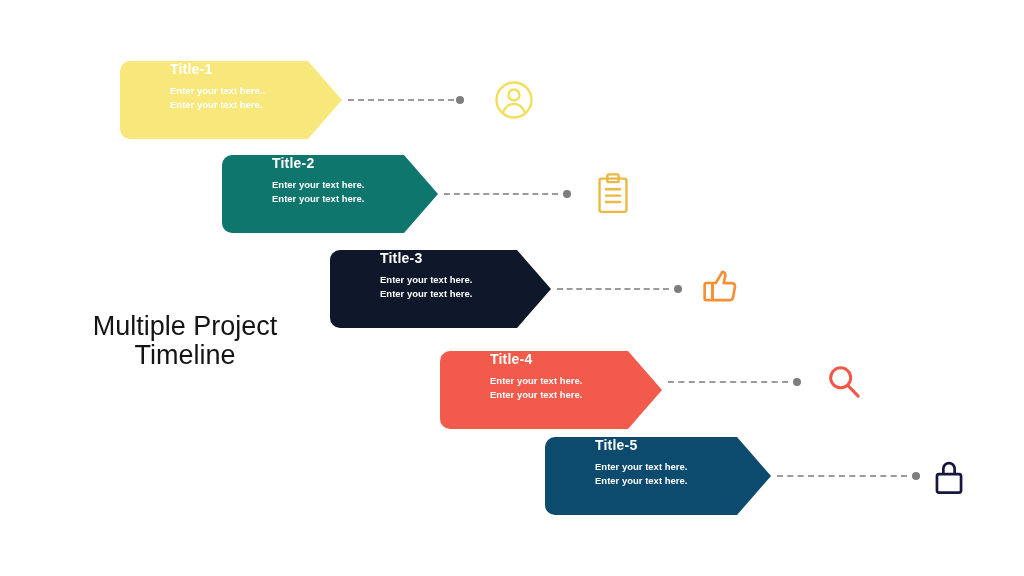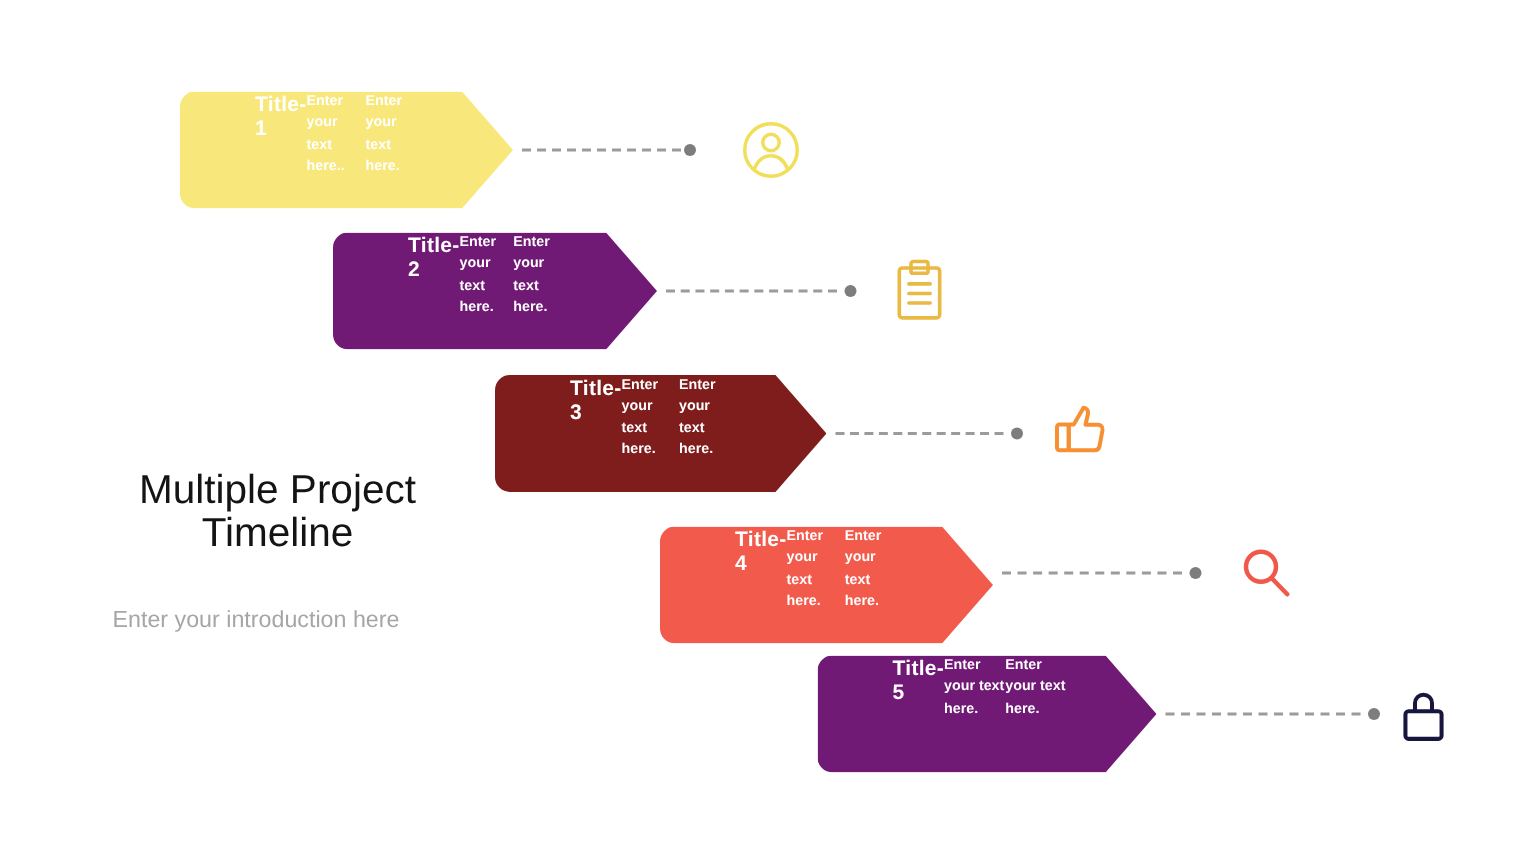--- a/index.html
+++ b/index.html
@@ -10,21 +10,21 @@
   .heading{
     position:absolute;left:50px;top:312px;width:270px;
     font-size:27px;line-height:29px;color:#141414;text-align:center;
   }
   .intro{
     position:absolute;left:75px;top:401px;width:230px;
     font-size:15.5px;line-height:25px;color:#a6a6a6;
   }
   .banner{
     position:absolute;height:78px;box-sizing:border-box;
-    display:flex;flex-direction:row;justify-content:flex-start;
+    display:flex;flex-direction:column;justify-content:flex-start;
     padding-left:50px;padding-right:60px;color:#ffffff;
     clip-path:polygon(0 0, calc(100% - 34px) 0, 100% 50%, calc(100% - 34px) 100%, 0 100%);
     border-radius:10px;
   }
   .banner .t{font-size:14px;font-weight:bold;margin-bottom:7px;letter-spacing:.2px;}
   .banner .b{font-size:9.5px;line-height:1.5;font-weight:bold;}
   .line{position:absolute;border-top:2px dashed currentColor;}
   .dot{position:absolute;width:8px;height:8px;border-radius:50%;}
   .icon{position:absolute;}
   .icon svg{width:100%;height:100%;display:block;}
@@ -56,61 +56,60 @@
 </head>
 <body>
 
 <div class="slide">
 
   <div class="heading">
     <div>Multiple Project Timeline</div>
   </div>
 
   <div class="intro">
-    <div>Enter your introduction here</div>
   </div>
 
   <div class="i1">
     <div class="banner" style="background-color: rgb(248, 232, 124);">
       <div class="t">Title-1</div>
       <div class="b">Enter your text here..</div>
       <div class="b">Enter your text here.</div>
     </div>
     <div class="line" style="color: rgb(155, 155, 155);"></div>
     <div class="dot" style="background-color: rgb(125, 125, 125);"></div>
     <div class="icon" style="color: rgb(241, 223, 92);">
       <svg viewBox="0 0 24 24" fill="none" stroke="currentColor" stroke-width="1.4" stroke-linecap="round">
         <circle cx="12" cy="12" r="10.5"></circle>
         <circle cx="12" cy="9" r="3.3"></circle>
         <path d="M5.4 19.5 C 7 15.6 9.4 14.3 12 14.3 C 14.6 14.3 17 15.6 18.6 19.5"></path>
       </svg>
     </div>
   </div>
 
   <div class="i2">
-    <div class="banner" style="background-color: #701a75;">
+    <div class="banner" style="background-color: #0f766e;">
       <div class="t">Title-2</div>
       <div class="b">Enter your text here.</div>
       <div class="b">Enter your text here.</div>
     </div>
     <div class="line" style="color: rgb(155, 155, 155);"></div>
     <div class="dot" style="background-color: rgb(125, 125, 125);"></div>
     <div class="icon" style="color: rgb(233, 185, 68);">
       <svg viewBox="0 0 24 30" fill="none" stroke="currentColor" stroke-width="1.7" stroke-linecap="round">
         <rect x="2.5" y="4.5" width="19" height="23.5" rx="1.5"></rect>
         <rect x="8" y="1.5" width="8" height="5.5" rx="1"></rect>
         <line x1="7" y1="12" x2="17" y2="12"></line>
         <line x1="7" y1="16.5" x2="17" y2="16.5"></line>
         <line x1="7" y1="21" x2="17" y2="21"></line>
       </svg>
     </div>
   </div>
 
   <div class="i3">
-    <div class="banner" style="background-color: #7f1d1d;">
+    <div class="banner" style="background-color: #0f172a;">
       <div class="t">Title-3</div>
       <div class="b">Enter your text here.</div>
       <div class="b">Enter your text here.</div>
     </div>
     <div class="line" style="color: rgb(155, 155, 155);"></div>
     <div class="dot" style="background-color: rgb(125, 125, 125);"></div>
     <div class="icon" style="color: rgb(247, 143, 51);">
       <svg viewBox="0 0 24 24" fill="none" stroke="currentColor" stroke-width="1.6" stroke-linejoin="round" stroke-linecap="round">
         <path d="M7.5 20.5 H17.8 a2 2 0 0 0 2-1.6 l1.2-6.5 a1.8 1.8 0 0 0-1.8-2.1 H14.2 l1-4.4 A1.9 1.9 0 0 0 13.4 3.5 L9.5 10.2 H7.5 Z"></path>
         <rect x="2.8" y="10.2" width="4.7" height="10.3" rx="1"></rect>
@@ -128,21 +127,21 @@
     <div class="dot" style="background-color: rgb(125, 125, 125);"></div>
     <div class="icon" style="color: rgb(240, 89, 74);">
       <svg viewBox="0 0 24 24" fill="none" stroke="currentColor" stroke-width="1.8" stroke-linecap="round">
         <circle cx="10" cy="9.5" r="6"></circle>
         <line x1="14.4" y1="14.2" x2="20.5" y2="20.5"></line>
       </svg>
     </div>
   </div>
 
   <div class="i5">
-    <div class="banner" style="background-color: #701a75;">
+    <div class="banner" style="background-color: #0c4a6e;">
       <div class="t">Title-5</div>
       <div class="b">Enter your text here.</div>
       <div class="b">Enter your text here.</div>
     </div>
     <div class="line" style="color: rgb(155, 155, 155);"></div>
     <div class="dot" style="background-color: rgb(125, 125, 125);"></div>
     <div class="icon" style="color: rgb(22, 22, 63);">
       <svg viewBox="0 0 24 28" fill="none" stroke="currentColor" stroke-width="1.9" stroke-linejoin="round">
         <rect x="3.5" y="12" width="17" height="13" rx="1.5"></rect>
         <path d="M8 12 V8.2 a4 4 0 0 1 8 0 V12"></path>

